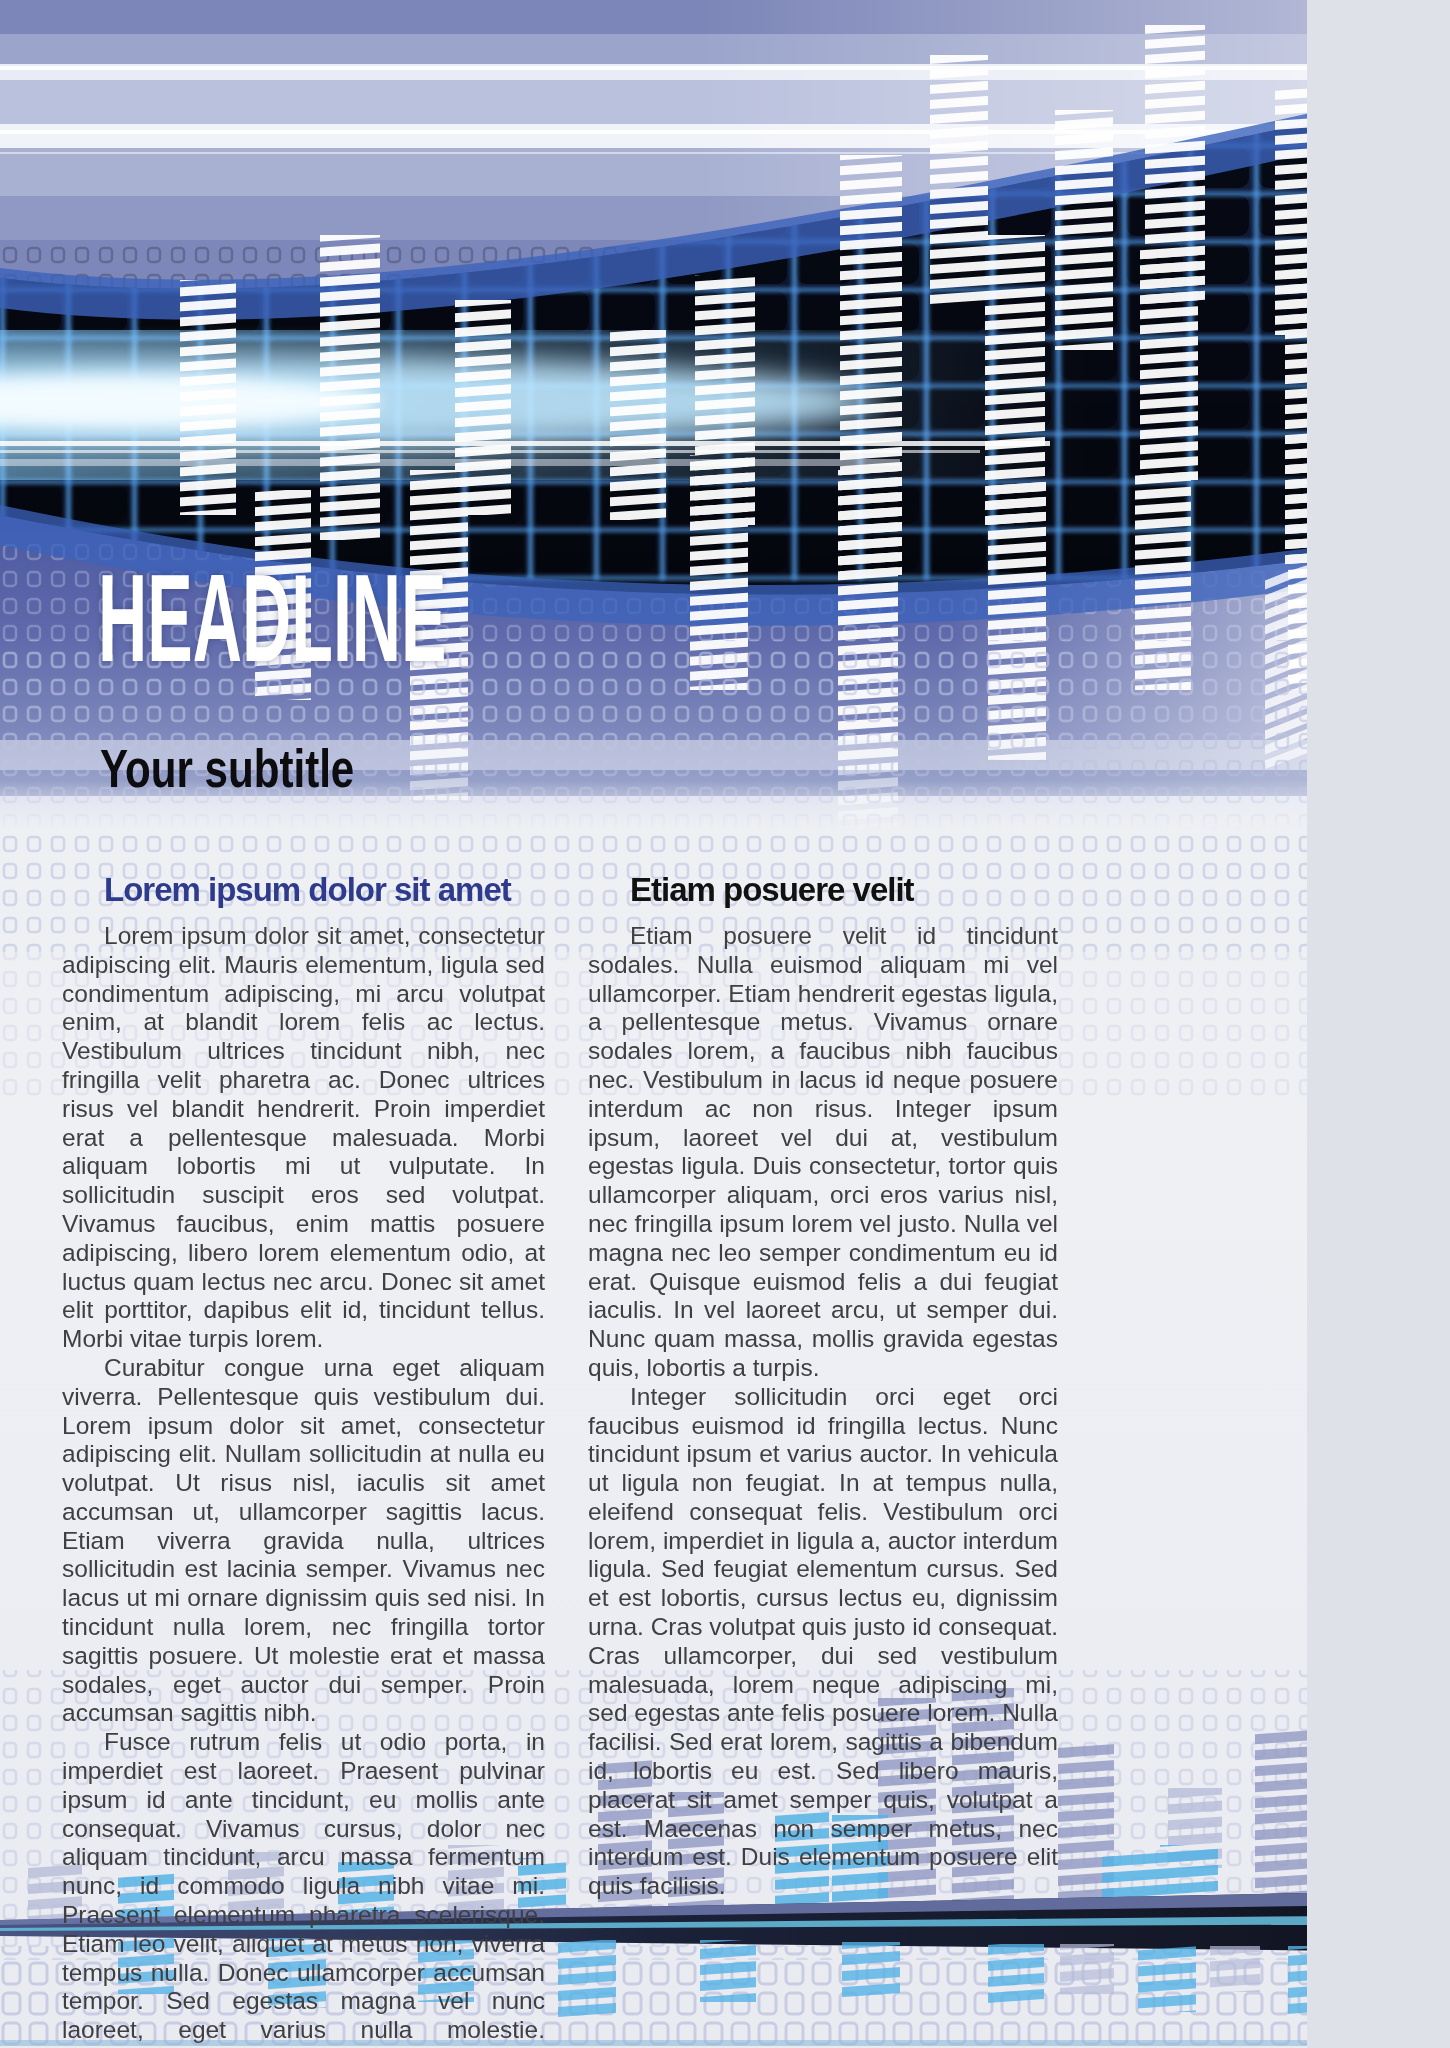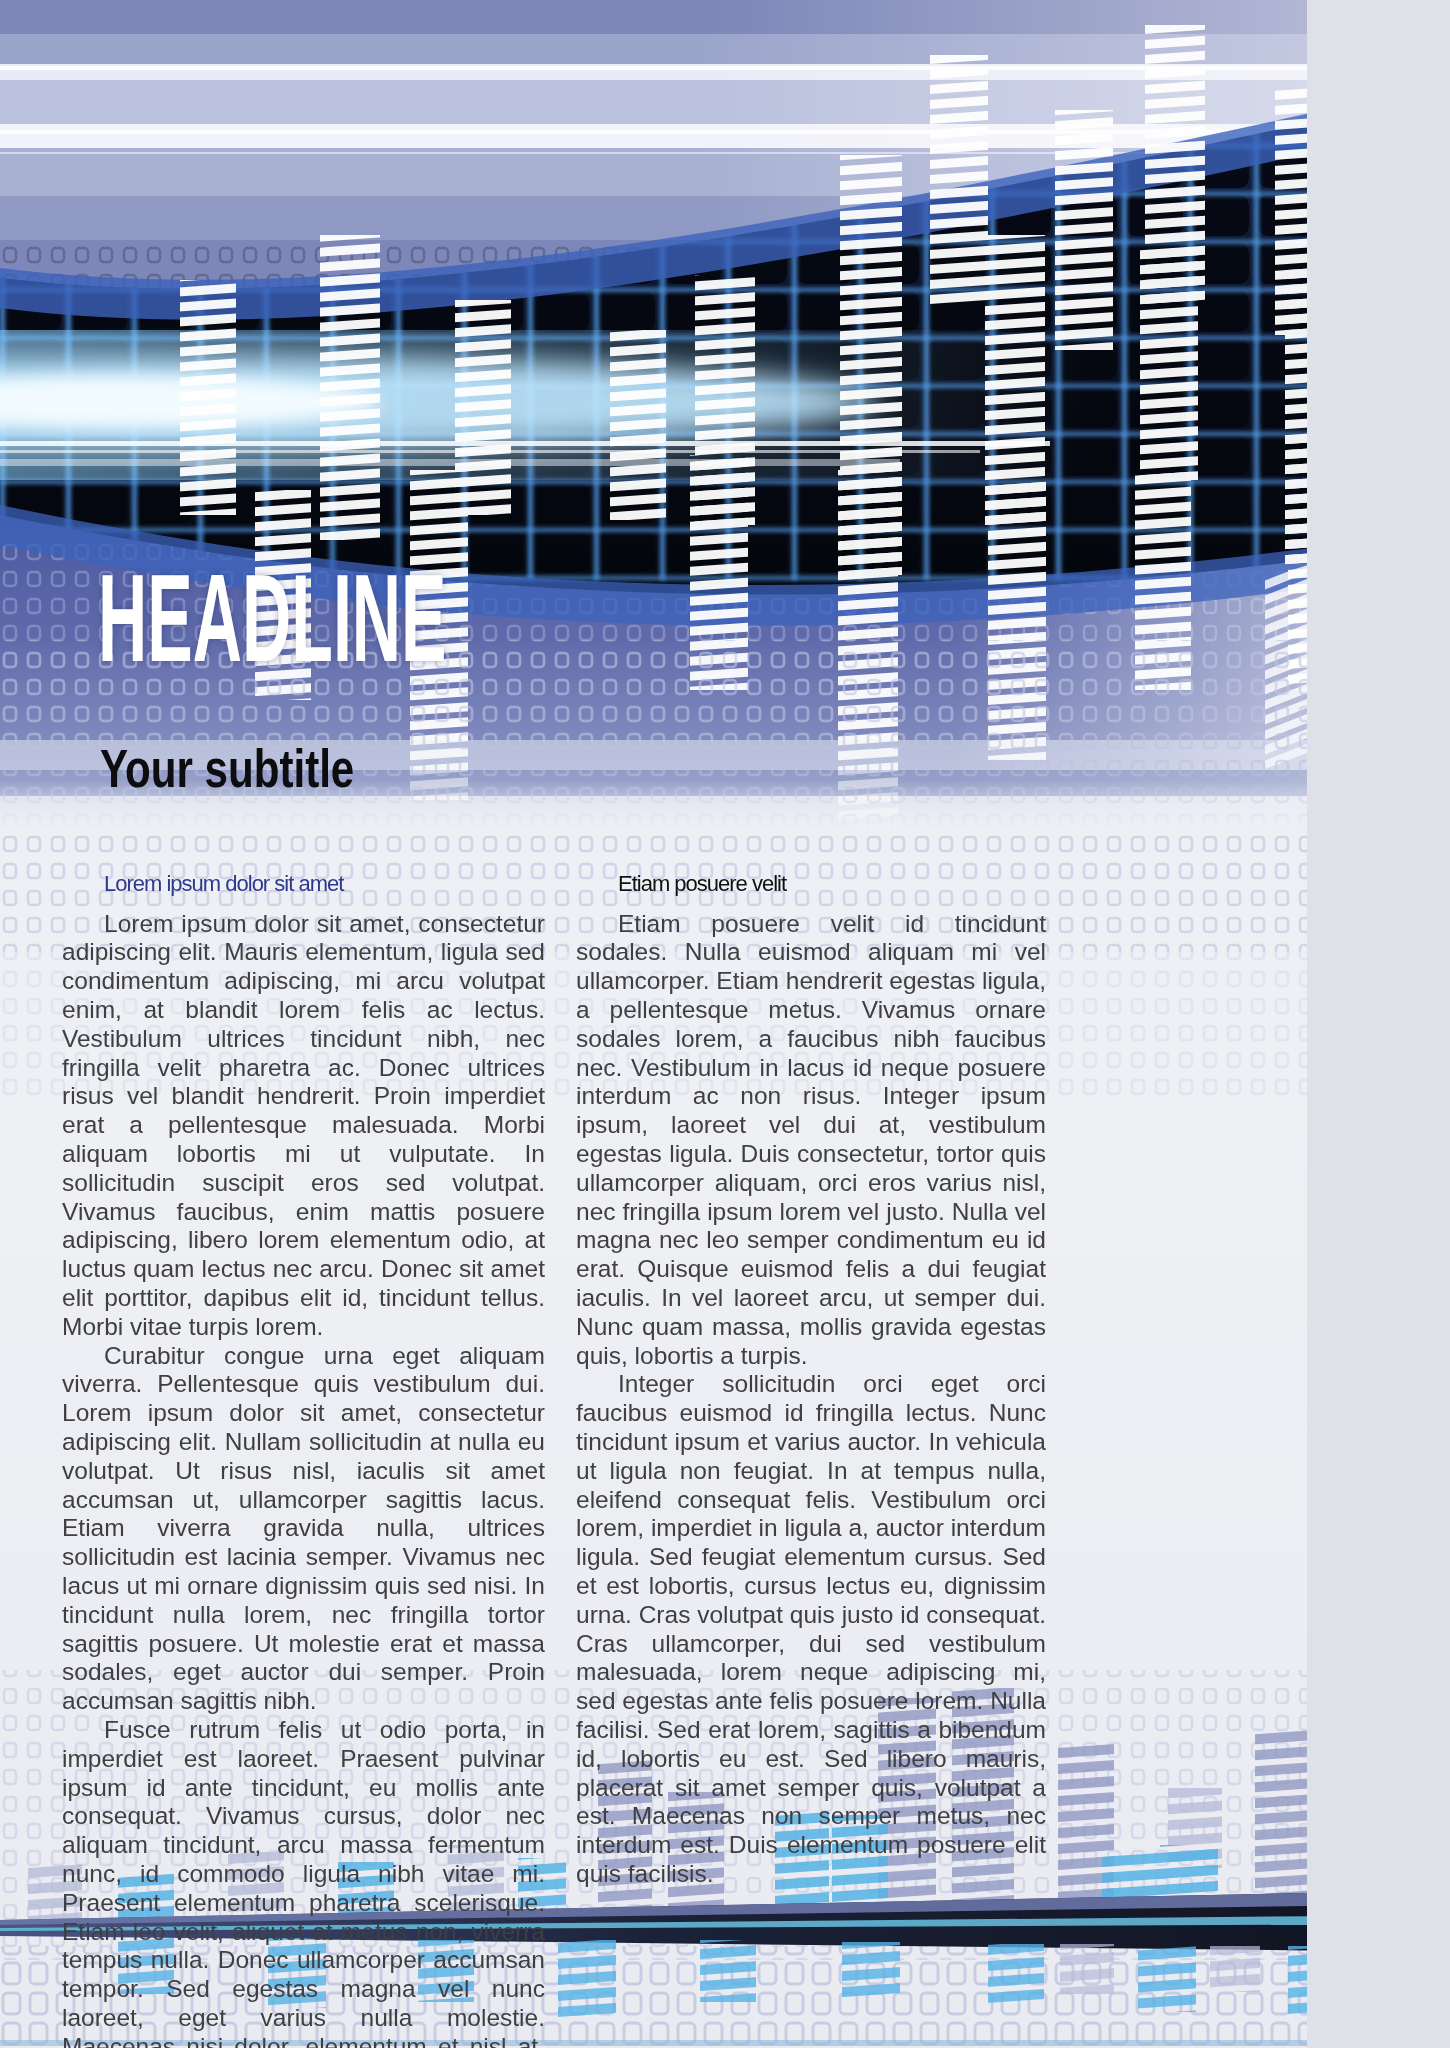--- a/index.html
+++ b/index.html
@@ -21,24 +21,24 @@
   .subtitle{
     position:absolute;left:100px;top:741px;z-index:3;
     font-size:54px;font-weight:700;line-height:1;color:#0d0d10;
     transform:scaleX(.78);transform-origin:left center;white-space:nowrap;
   }
   .col{
     position:absolute;top:872px;z-index:2;color:#3f3f42;
     font-size:24.5px;line-height:28.8px;text-align:justify;
   }
   .col-left{left:62px;width:483px;}
-  .col-right{left:576px;width:470px;}
+  .col-right{left:588px;width:470px;}
   .col h2{
-    font-size:22px;line-height:1.12;margin:0 0 13px 42px;
-    letter-spacing:-1px;font-weight:400;
+    font-size:33px;line-height:1.12;margin:0 0 13px 42px;
+    letter-spacing:-1px;font-weight:700;
   }
   .col h2.second{margin-top:30px;}
   .h-navy{color:#2e3a8c;}
   .h-black{color:#111111;}
   .h-blue{color:#5383c9;}
   .h-skyblue{color:#5f9fd6;}
   .col p{margin:0;text-indent:42px;}
 </style>
 </head>
 <body>

